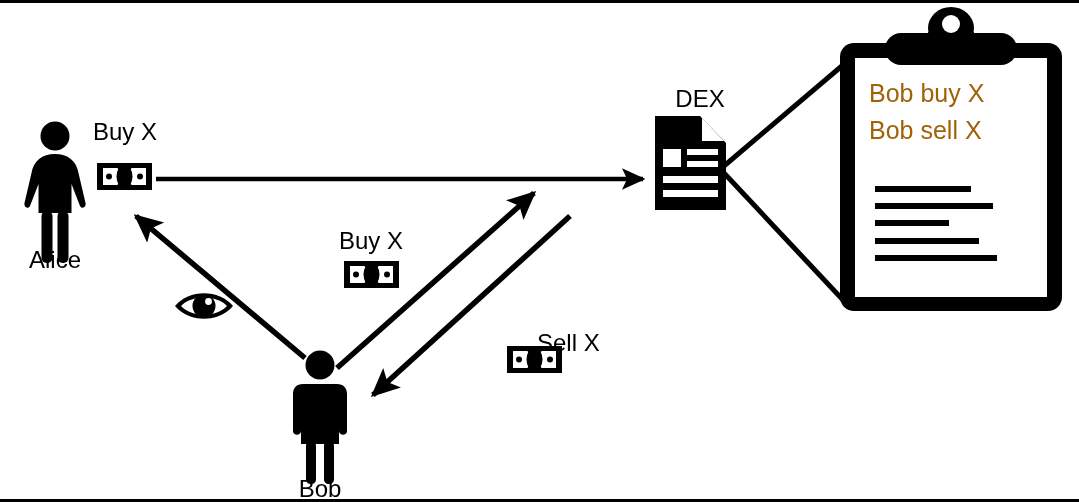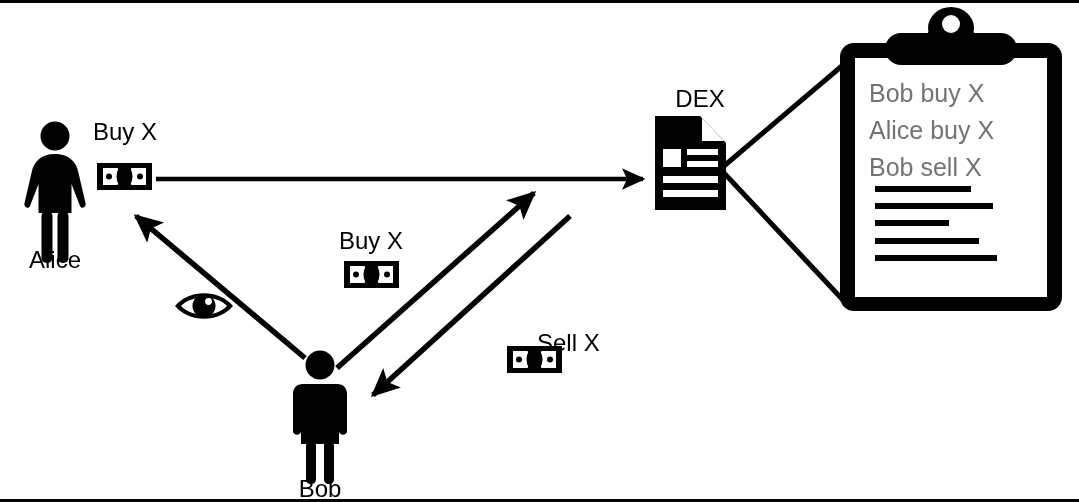--- a/index.html
+++ b/index.html
@@ -35,21 +35,21 @@
     line-height: 1;
     white-space: nowrap;
     letter-spacing: 0px;
   }
   .lbl-center {
     transform: translateX(-50%);
     text-align: center;
   }
   .clip-text {
     position: absolute;
-    color: #737373;
+    color: #a16207;
     font-family: "Liberation Sans", sans-serif;
     font-size: 25px;
     line-height: 1;
     white-space: nowrap;
   }
 </style>
 </head>
 <body>
 
 <div id="stage">
@@ -180,21 +180,20 @@
       <path d="M 925 40
                C 925 12, 977 12, 977 40
                Z" fill="#000000"></path>
       <ellipse cx="951" cy="25" rx="23" ry="21" fill="#000000"></ellipse>
       <circle cx="951" cy="21" r="9" fill="#ffffff"></circle>
     </g>
   </svg>
 
   <div style="position:absolute; left:869px; top:78px; width:170px;">
     <div class="clip-text" style="position:static; margin-bottom:12px;">Bob buy X</div>
-    <div class="clip-text" style="position:static; margin-bottom:12px;">Alice buy X</div>
     <div class="clip-text" style="position:static; margin-bottom:2px;">Bob sell X</div>
   </div>
 
   <svg class="layer" viewBox="0 0 1079 502">
     <rect x="875" y="183" width="96" height="6" fill="#000000"></rect>
     <rect x="875" y="200" width="118" height="6" fill="#000000"></rect>
     <rect x="875" y="217" width="74" height="6" fill="#000000"></rect>
     <rect x="875" y="235" width="104" height="6" fill="#000000"></rect>
     <rect x="875" y="252" width="122" height="6" fill="#000000"></rect>
   </svg>

